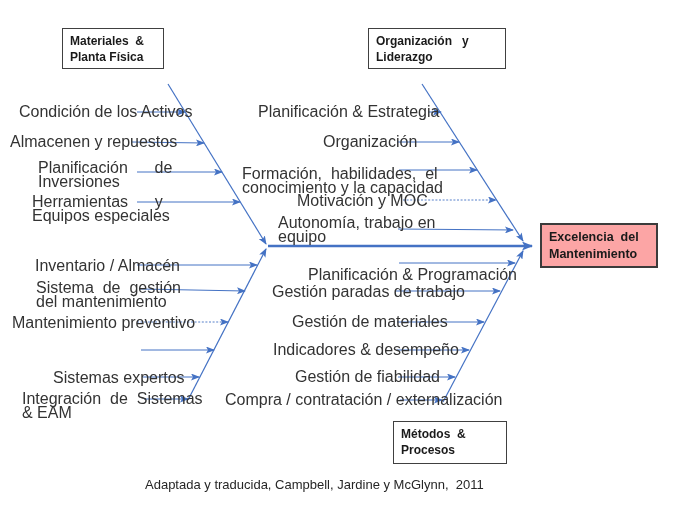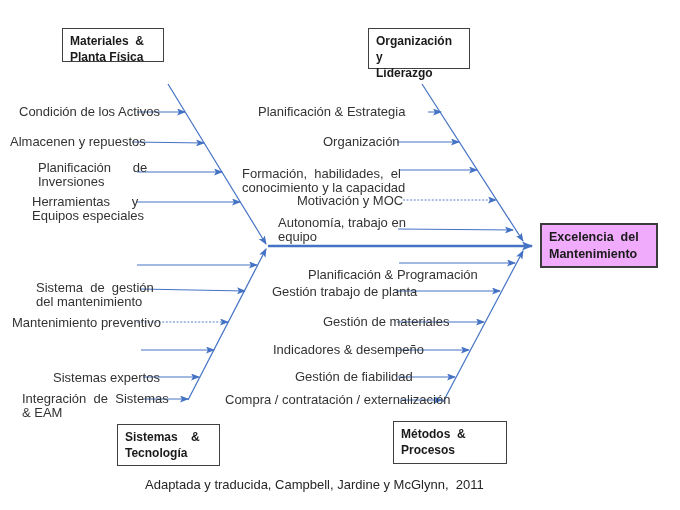--- a/index.html
+++ b/index.html
@@ -2,31 +2,31 @@
 <html><head>
 <meta charset="utf-8">
 <style>
   html,body { margin:0; padding:0; background:#fff; }
   .canvas {
     position:relative; width:680px; height:510px; background:#ffffff;
     font-family:"Liberation Sans", sans-serif; color:#262626; overflow:hidden;
   }
   svg.overlay { position:absolute; left:0; top:0; width:680px; height:510px; }
   .label {
-    position:absolute; font-size:13px; line-height:14px;
+    position:absolute; font-size:16px; line-height:14px;
     white-space:pre-wrap; color:#333333;
   }
   .catbox {
     position:absolute; box-sizing:border-box; border:1px solid #404040;
     background:#ffffff; font-weight:bold; font-size:12px; line-height:16px;
     padding:4px 7px; white-space:pre-wrap; color:#1a1a1a;
   }
   .resultbox {
     position:absolute; box-sizing:border-box; border:2px solid #3b3b3b;
-    background:#f0abfc; font-weight:bold; font-size:12.5px; line-height:17px;
+    background:#fca5a5; font-weight:bold; font-size:12.5px; line-height:17px;
     padding:4px 7px; white-space:pre-wrap; color:#1a1a1a;
   }
   .caption {
     position:absolute; left:145px; top:477px; font-size:13px; color:#262626;
     white-space:pre-wrap;
   }
 </style>
 </head>
 <body>
 
@@ -68,26 +68,24 @@
     <line x1="144" y1="399" x2="188" y2="399" stroke="#4472C4" stroke-width="1" marker-end="url(#ah)"></line>
 
     <line x1="399" y1="263" x2="515" y2="263" stroke="#4472C4" stroke-width="1" marker-end="url(#ah)"></line>
     <line x1="396" y1="291" x2="500" y2="291" stroke="#4472C4" stroke-width="1" marker-end="url(#ah)"></line>
     <line x1="397" y1="322" x2="484" y2="322" stroke="#4472C4" stroke-width="1" marker-end="url(#ah)"></line>
     <line x1="397" y1="350" x2="469" y2="350" stroke="#4472C4" stroke-width="1" marker-end="url(#ah)"></line>
     <line x1="398" y1="377" x2="455" y2="377" stroke="#4472C4" stroke-width="1" marker-end="url(#ah)"></line>
     <line x1="400" y1="400" x2="442" y2="400" stroke="#4472C4" stroke-width="1" marker-end="url(#ah)"></line>
   </svg>
 
-  <div class="catbox" style="left:62px; top:28px; width:102px; height:34px;">Materiales  &amp;
+  <div class="catbox" style="left:62px; top:28px; width:102px; height:41px;">Materiales  &amp;
 Planta Física</div>
-  <div class="catbox" style="left:368px; top:28px; width:102px; height:41px;">Organización   y
+  <div class="catbox" style="left:368px; top:28px; width:138px; height:41px;">Organización   y
 Liderazgo</div>
-  <div class="catbox" style="left:117px; top:424px; width:103px; height:42px;">Sistemas    &amp;
-Tecnología</div>
   <div class="catbox" style="left:393px; top:421px; width:114px; height:43px;">Métodos  &amp;
 Procesos</div>
 
   <div class="resultbox" style="left:540px; top:223px; width:118px; height:45px;">Excelencia  del
 Mantenimiento</div>
 
   <div class="label" style="left:19px; top:105px;">Condición de los Activos</div>
   <div class="label" style="left:10px; top:135px;">Almacenen y repuestos</div>
   <div class="label" style="left:38px; top:161px;">Planificación      de
 Inversiones</div>
@@ -95,29 +93,30 @@
 Equipos especiales</div>
 
   <div class="label" style="left:258px; top:105px;">Planificación &amp; Estrategia</div>
   <div class="label" style="left:323px; top:135px;">Organización</div>
   <div class="label" style="left:242px; top:159px;margin-top:8px;">Formación,  habilidades,  el
 conocimiento y la capacidad</div>
   <div class="label" style="left:297px; top:194px;">Motivación y MOC</div>
   <div class="label" style="left:278px; top:216px;">Autonomía, trabajo en
 equipo</div>
 
+  <div class="label" style="left:35px; top:259px;">Inventario / Almacén</div>
   <div class="label" style="left:36px; top:281px;">Sistema  de  gestión
 del mantenimiento</div>
   <div class="label" style="left:12px; top:316px;">Mantenimiento preventivo</div>
   <div class="label" style="left:53px; top:371px;">Sistemas expertos</div>
   <div class="label" style="left:22px; top:392px;">Integración  de  Sistemas
 &amp; EAM</div>
 
   <div class="label" style="left:262px; top:268px;margin-left:46px;">Planificación &amp; Programación</div>
-  <div class="label" style="left:272px; top:285px;">Gestión trabajo de planta</div>
-  <div class="label" style="left:292px; top:315px;margin-left:31px;">Gestión de materiales</div>
+  <div class="label" style="left:272px; top:285px;">Gestión paradas de trabajo</div>
+  <div class="label" style="left:292px; top:315px;">Gestión de materiales</div>
   <div class="label" style="left:273px; top:343px;">Indicadores &amp; desempeño</div>
   <div class="label" style="left:295px; top:370px;">Gestión de fiabilidad</div>
   <div class="label" style="left:225px; top:393px;">Compra / contratación / externalización</div>
 
   <div class="caption">Adaptada y traducida, Campbell, Jardine y McGlynn,  2011</div>
 
 </div>
 
 </body></html>

